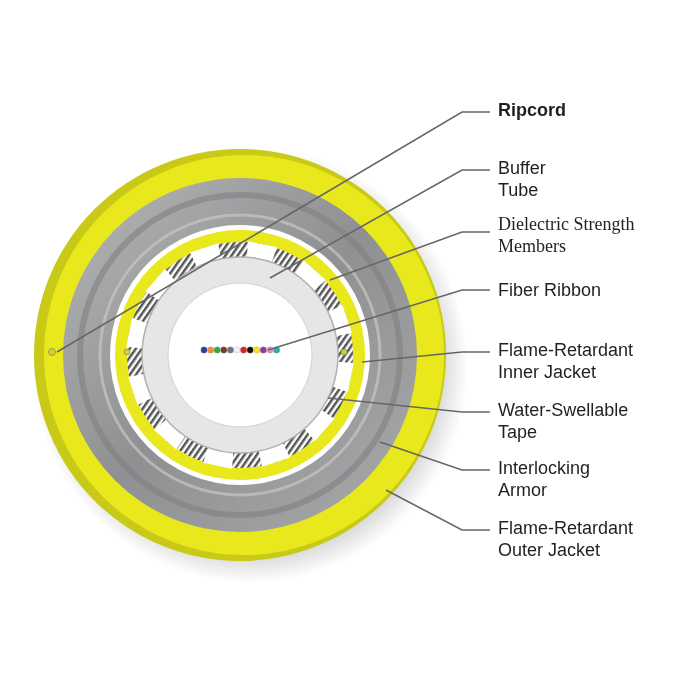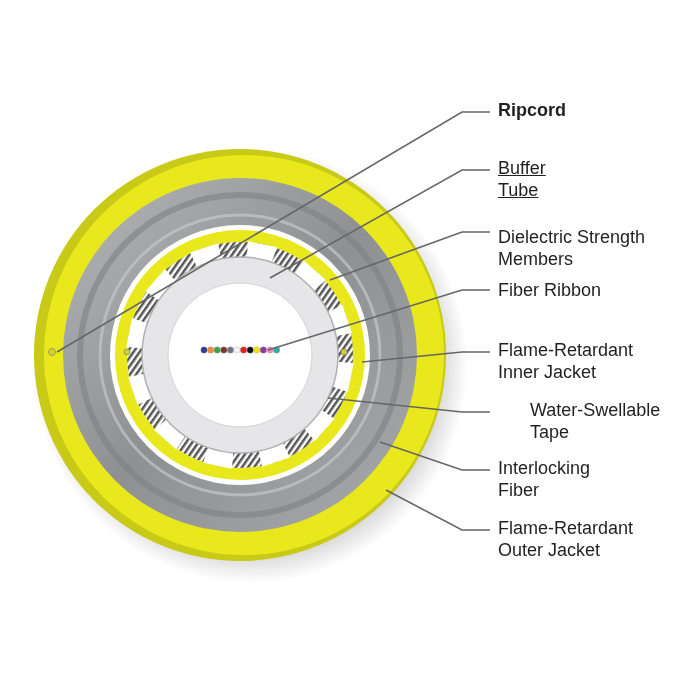--- a/index.html
+++ b/index.html
@@ -86,25 +86,25 @@
     <polyline points="330,280 462,232 490,232"></polyline>
     <polyline points="268,350 462,290 490,290"></polyline>
     <polyline points="362,362 462,352 490,352"></polyline>
     <polyline points="328,398 462,412 490,412"></polyline>
     <polyline points="380,442 462,470 490,470"></polyline>
     <polyline points="386,490 462,530 490,530"></polyline>
   </g>
 </svg>
 
 <div class="label" style="top:99px;font-weight:bold;">Ripcord</div>
-<div class="label" style="top:157px;text-decoration:underline;">Buffer
+<div class="label" style="top:157px;">Buffer
 Tube</div>
-<div class="label" style="top:226px;">Dielectric Strength
+<div class="label" style="top:213px;font-family:Liberation Serif, serif;">Dielectric Strength
 Members</div>
 <div class="label" style="top:279px;text-align:center;">Fiber Ribbon</div>
 <div class="label" style="top:339px;">Flame-Retardant
 Inner Jacket</div>
-<div class="label" style="top:399px;margin-left:32px;">Water-Swellable
+<div class="label" style="top:399px;">Water-Swellable
 Tape</div>
 <div class="label" style="top:457px;">Interlocking
-Fiber</div>
+Armor</div>
 <div class="label" style="top:517px;">Flame-Retardant
 Outer Jacket</div>
 
 </body></html>

